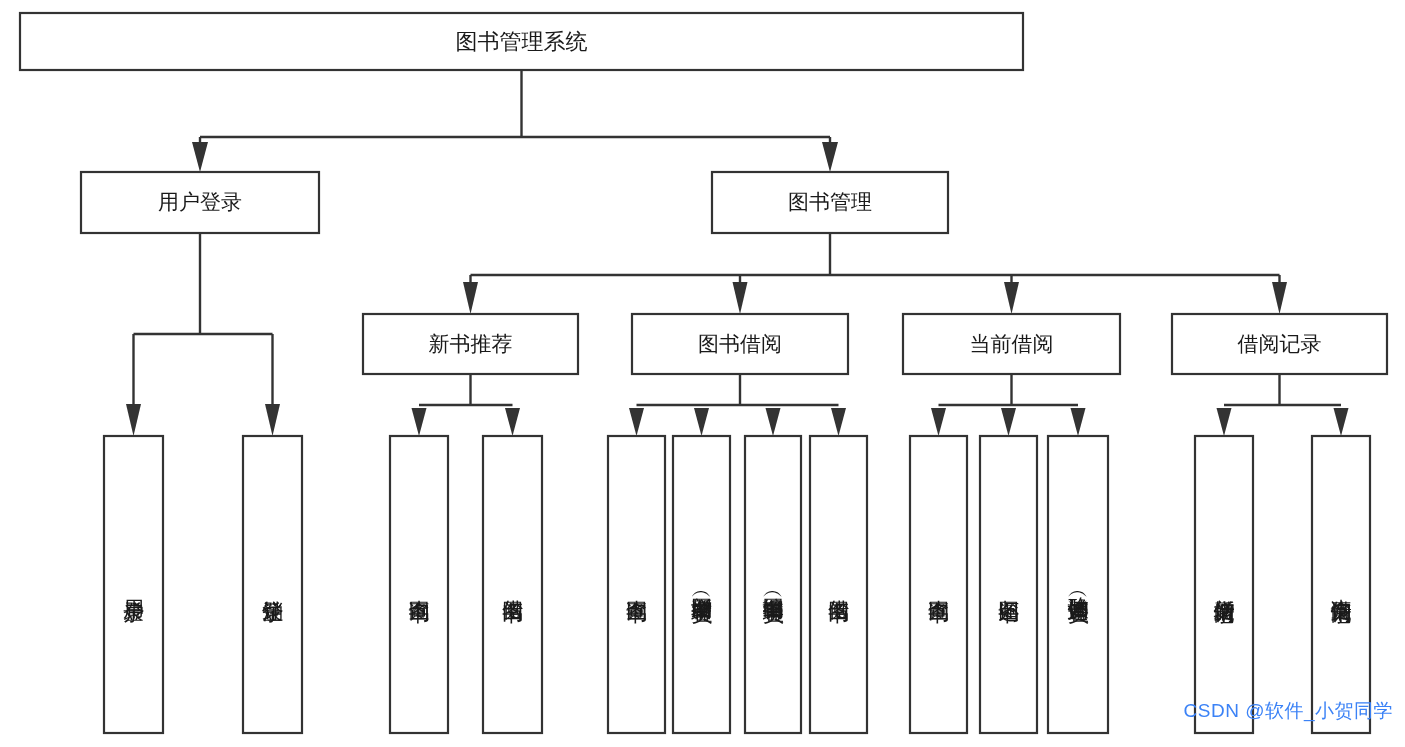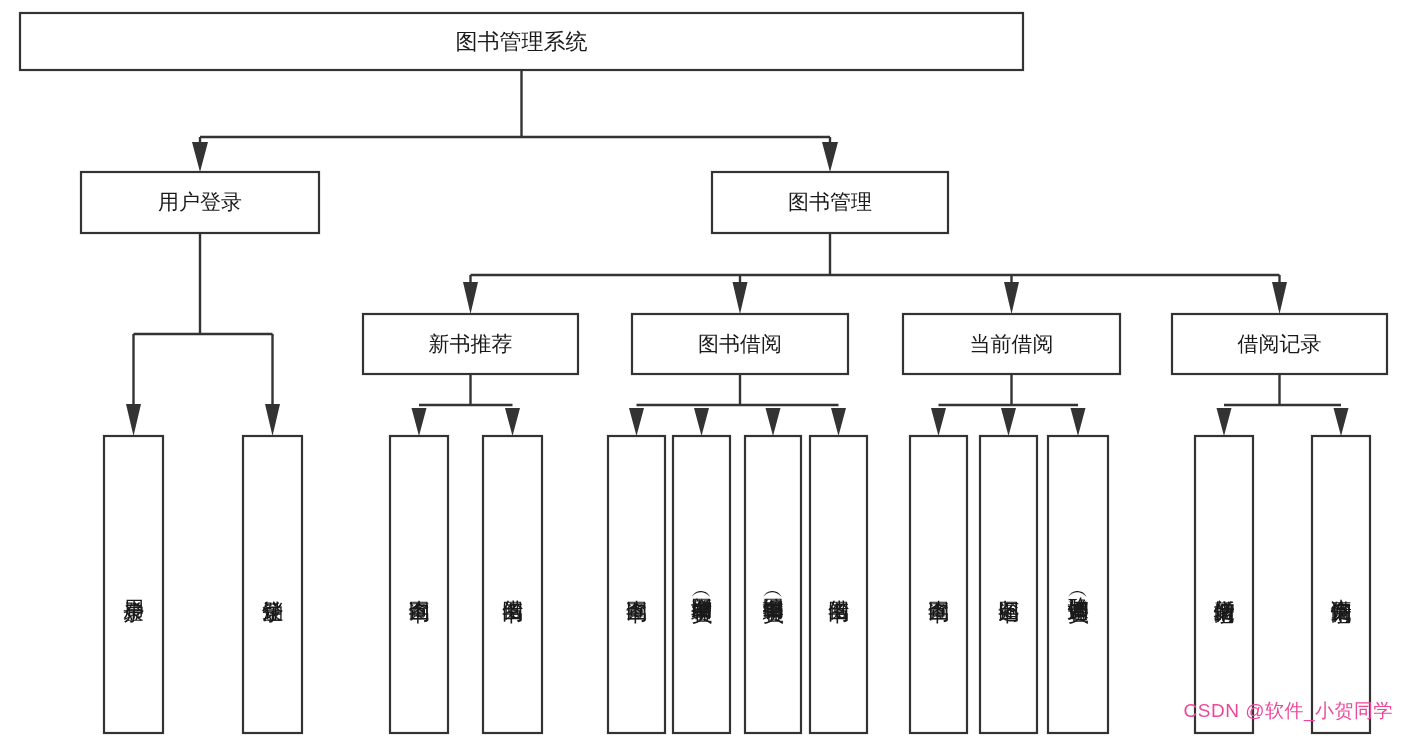--- a/index.html
+++ b/index.html
@@ -68,21 +68,21 @@
     text-align: center;
     white-space: nowrap;
     user-select: none;
   }
   .watermark {
     position: absolute;
     right: 12px;
     bottom: 6px;
     font-family: "Liberation Sans", "DejaVu Sans", sans-serif;
     font-size: 19px;
-    color: #ec4899;
+    color: #3b82f6;
     letter-spacing: 0.5px;
     white-space: nowrap;
   }
 </style>
 </head>
 <body>
 
 <div id="diagram-root">
 
   <svg id="flow-svg" viewBox="0 0 1405 747">

